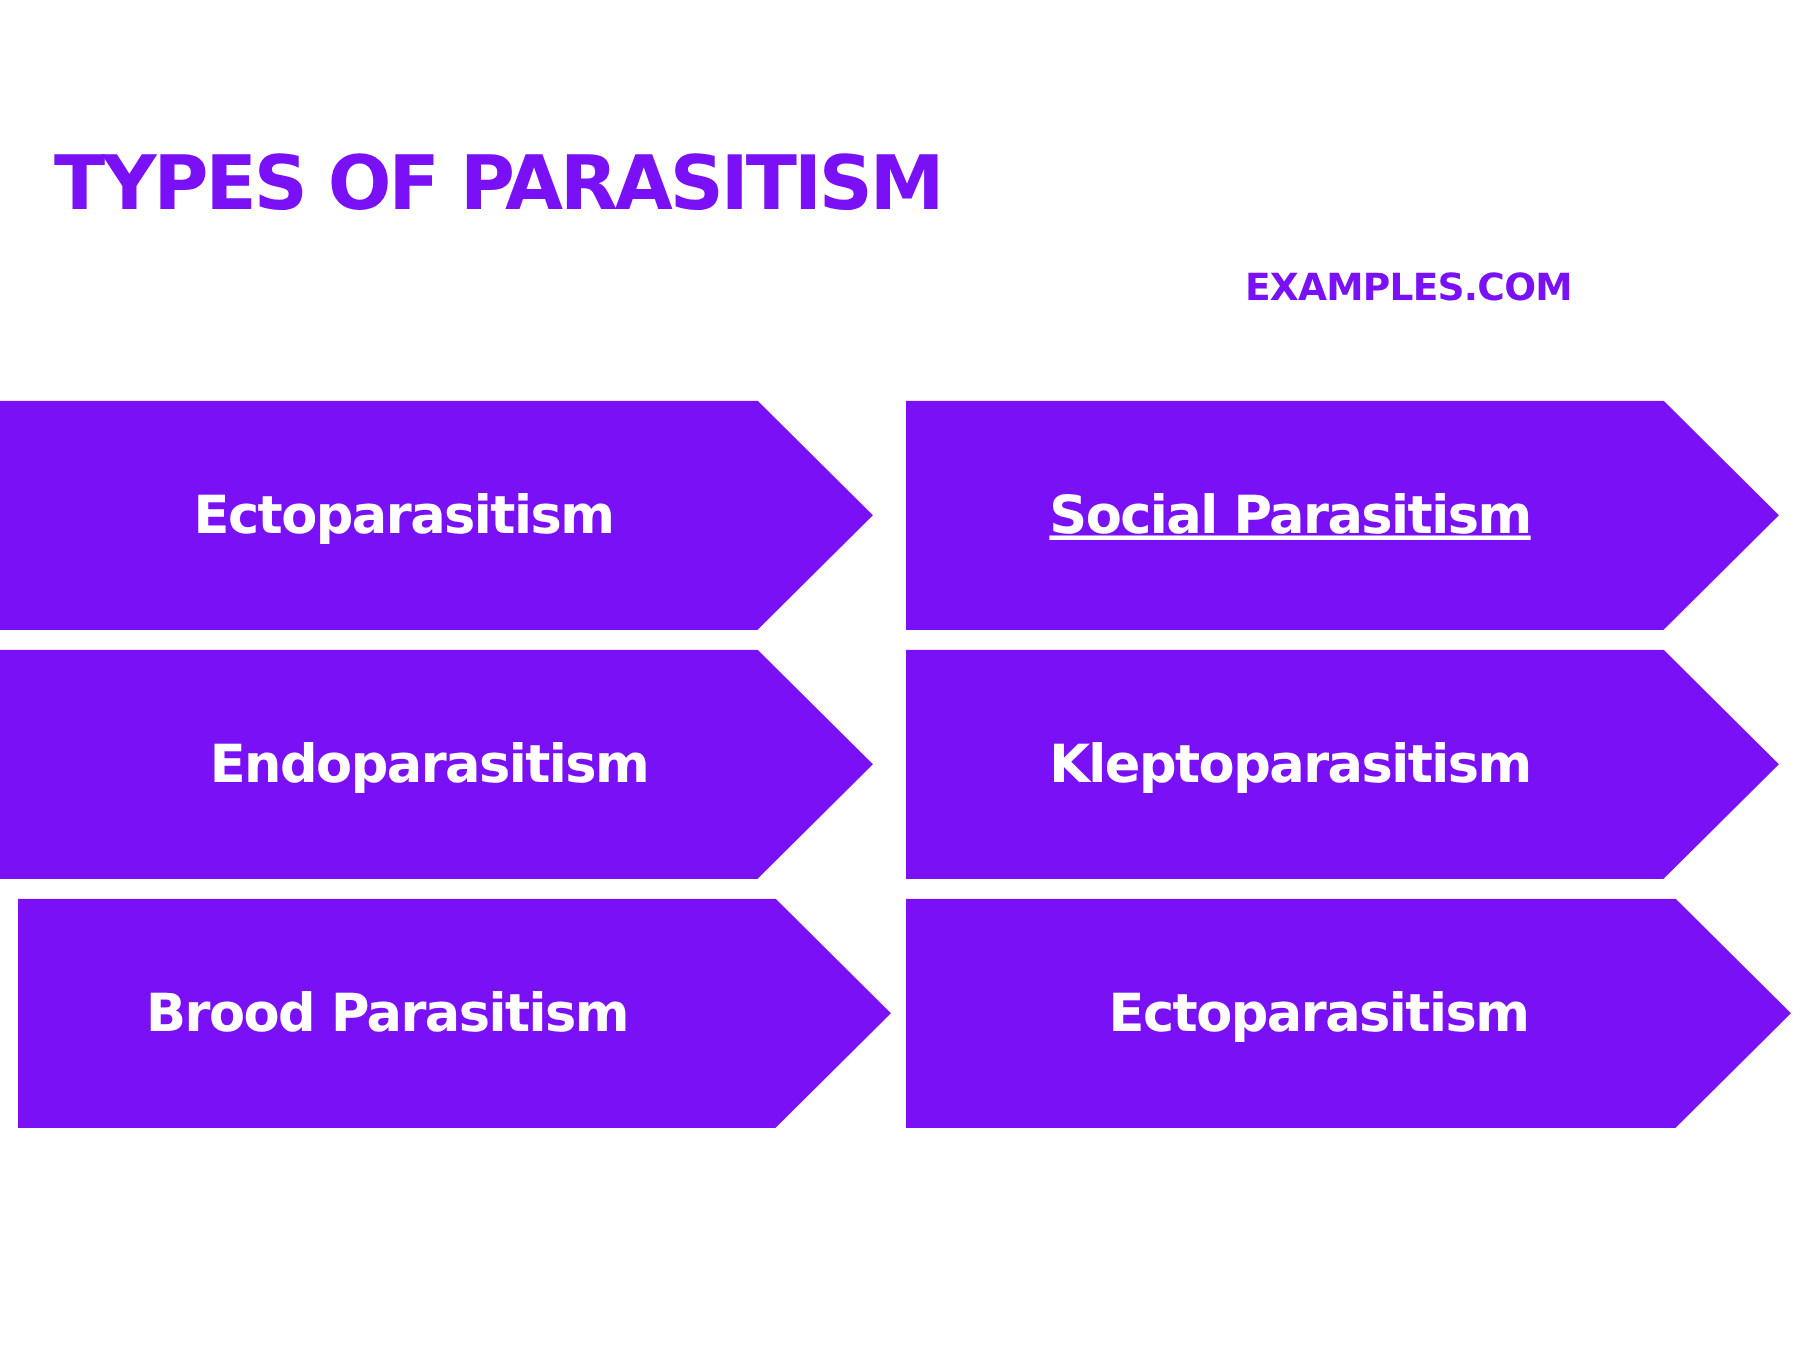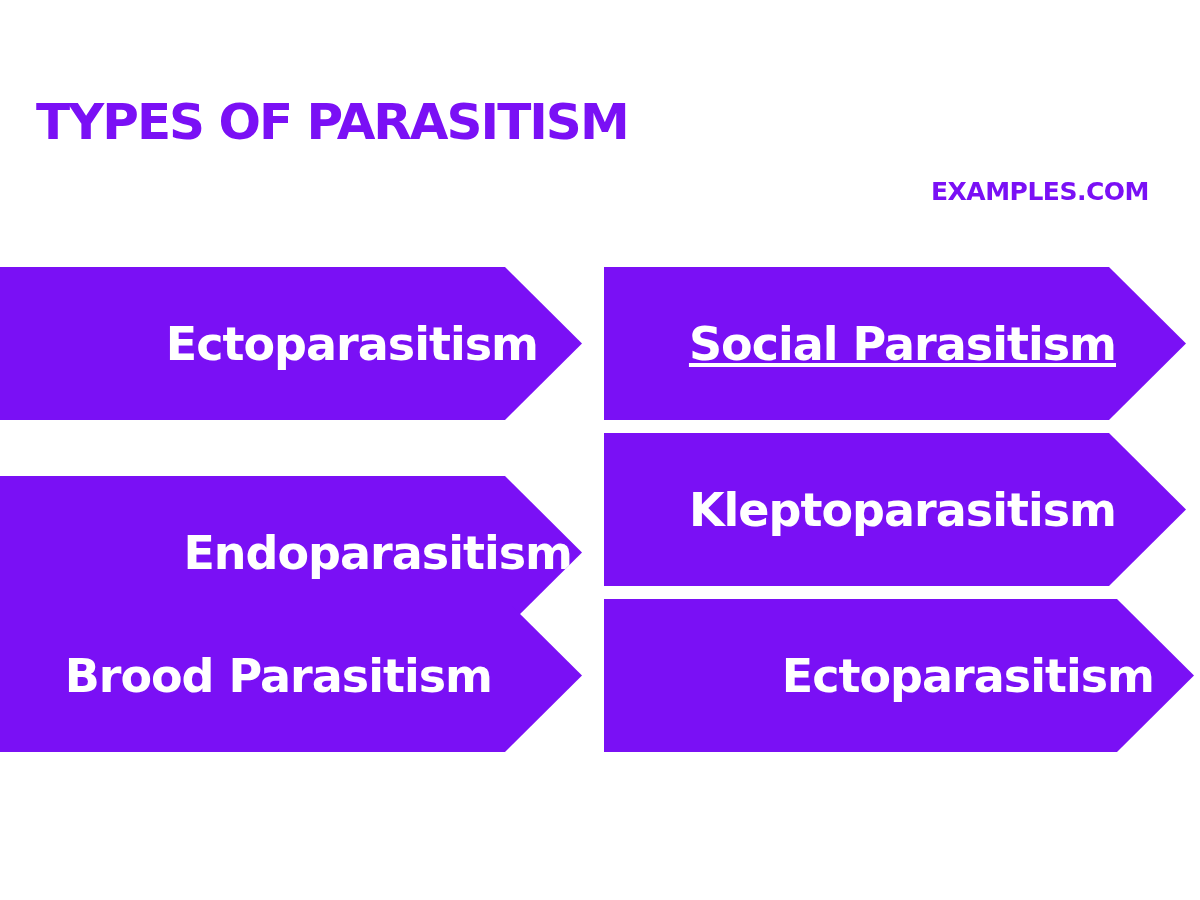--- a/index.html
+++ b/index.html
@@ -1,39 +1,39 @@
 <!DOCTYPE html>
 <html><head>
 <meta charset="utf-8">
 <style>
   html, body { margin:0; padding:0; }
   body { width:1200px; height:900px; background:#ffffff; position:relative; overflow:hidden;
          font-family:"DejaVu Sans", sans-serif; }
   .title { position:absolute; left:36px; top:92px; font-size:50px; font-weight:bold; color:#7a10f5;
            letter-spacing:-2px; line-height:60px; }
-  .brand { position:absolute; left:931px; top:176px; font-size:25px; font-weight:bold; color:#7a10f5;
+  .brand { position:absolute; left:830px; top:176px; font-size:25px; font-weight:bold; color:#7a10f5;
            line-height:32px; letter-spacing:-0.5px; }
   .arrow { position:absolute; height:153px; background:#7a10f5; display:flex; align-items:center;
-           justify-content:flex-end; color:#ffffff; font-weight:bold; font-size:46px; letter-spacing:-1px;
+           justify-content:center; color:#ffffff; font-weight:bold; font-size:35px; letter-spacing:-1px;
            box-sizing:border-box; }
   .arrow span { white-space:nowrap; }
 </style>
 </head>
 <body>
 
 <div class="title">TYPES OF PARASITISM</div>
 <div class="brand">EXAMPLES.COM</div>
 
 <div class="arrow" style="left:0; top:267px; width:582px; clip-path:polygon(0 0, 505px 0, 582px 50%, 505px 100%, 0 100%); padding-right:44px;">
   <span>Ectoparasitism</span>
 </div>
-<div class="arrow" style="left:0; top:433px; width:582px; clip-path:polygon(0 0, 505px 0, 582px 50%, 505px 100%, 0 100%); padding-right:10px;margin-top:43px;">
+<div class="arrow" style="left:0; top:433px; width:582px; clip-path:polygon(0 0, 505px 0, 582px 50%, 505px 100%, 0 100%); padding-right:10px;">
   <span>Endoparasitism</span>
 </div>
-<div class="arrow" style="left:0; top:599px; width:582px; clip-path:polygon(0 0, 505px 0, 582px 50%, 505px 100%, 0 100%); padding-right:90px;">
+<div class="arrow" style="left:12px; top:599px; width:582px; clip-path:polygon(0 0, 505px 0, 582px 50%, 505px 100%, 0 100%); padding-right:90px;">
   <span>Brood Parasitism</span>
 </div>
 
 <div class="arrow" style="left:604px; top:267px; width:582px; clip-path:polygon(0 0, 505px 0, 582px 50%, 505px 100%, 0 100%); padding-right:70px;text-decoration:underline;">
   <span>Social Parasitism</span>
 </div>
 <div class="arrow" style="left:604px; top:433px; width:582px; clip-path:polygon(0 0, 505px 0, 582px 50%, 505px 100%, 0 100%); padding-right:70px; ">
   <span>Kleptoparasitism</span>
 </div>
 <div class="arrow" style="left:604px; top:599px; width:590px; clip-path:polygon(0 0, 513px 0, 590px 50%, 513px 100%, 0 100%); padding-right:40px;">

